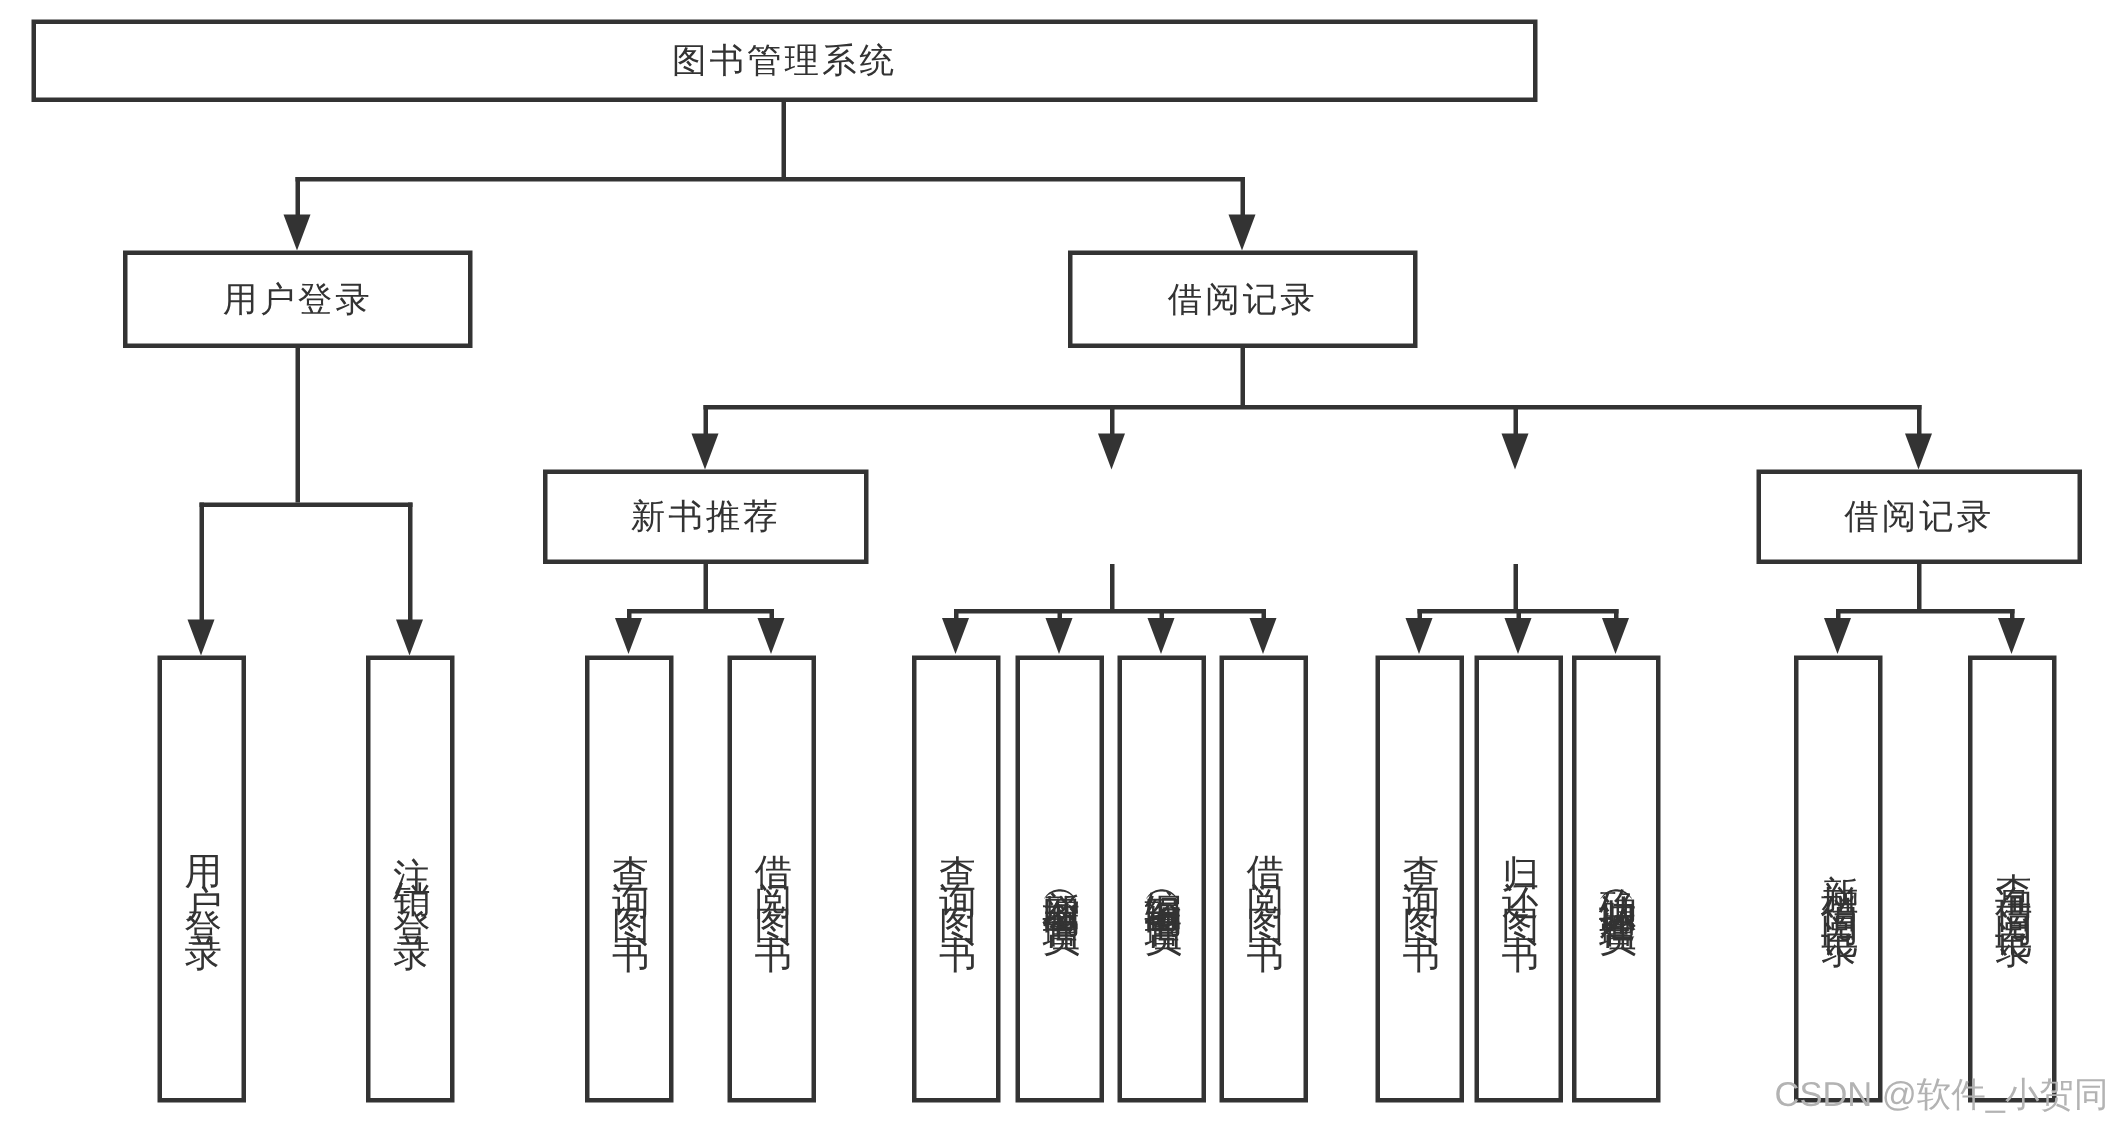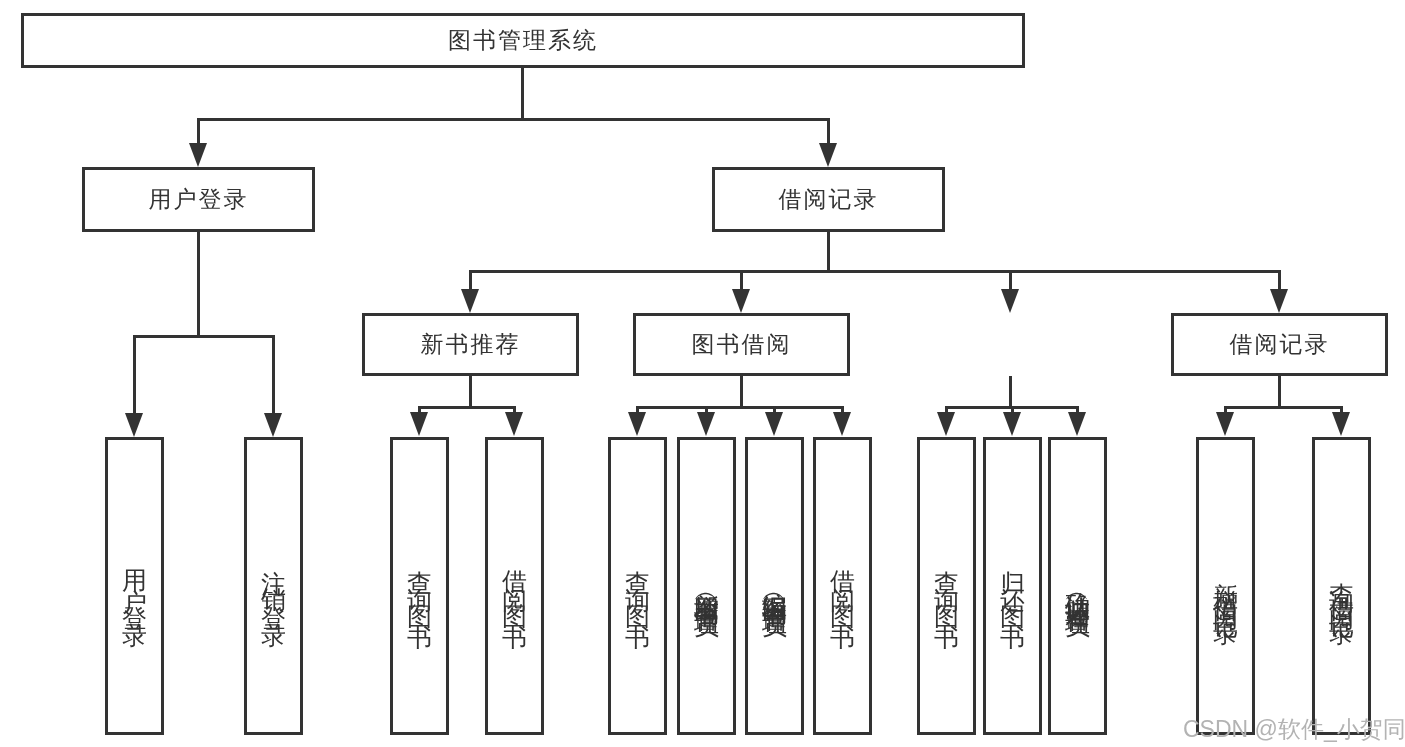--- a/index.html
+++ b/index.html
@@ -96,23 +96,20 @@
   <div class="vline" style="left:740px;top:270px;height:21px;"></div>
   <div class="arrow" style="left:732px;top:289px;"></div>
   <div class="vline" style="left:1009px;top:270px;height:21px;"></div>
   <div class="arrow" style="left:1001px;top:289px;"></div>
   <div class="vline" style="left:1278px;top:270px;height:21px;"></div>
   <div class="arrow" style="left:1270px;top:289px;"></div>
 
   <div class="box" style="left:362px;top:313px;width:217px;height:63px;">
     <span class="hlabel">新书推荐</span>
   </div>
-  <div class="box" style="left:633px;top:313px;width:217px;height:63px;">
-    <span class="hlabel">图书借阅</span>
-  </div>
   <div class="box" style="left:1171px;top:313px;width:217px;height:63px;">
     <span class="hlabel">借阅记录</span>
   </div>
 
   <div class="vline" style="left:469px;top:376px;height:30px;"></div>
   <div class="hline" style="left:418px;top:406px;width:98px;"></div>
   <div class="vline" style="left:418px;top:406px;height:9px;"></div>
   <div class="arrow" style="left:410px;top:412px;"></div>
   <div class="vline" style="left:513px;top:406px;height:9px;"></div>
   <div class="arrow" style="left:505px;top:412px;"></div>

